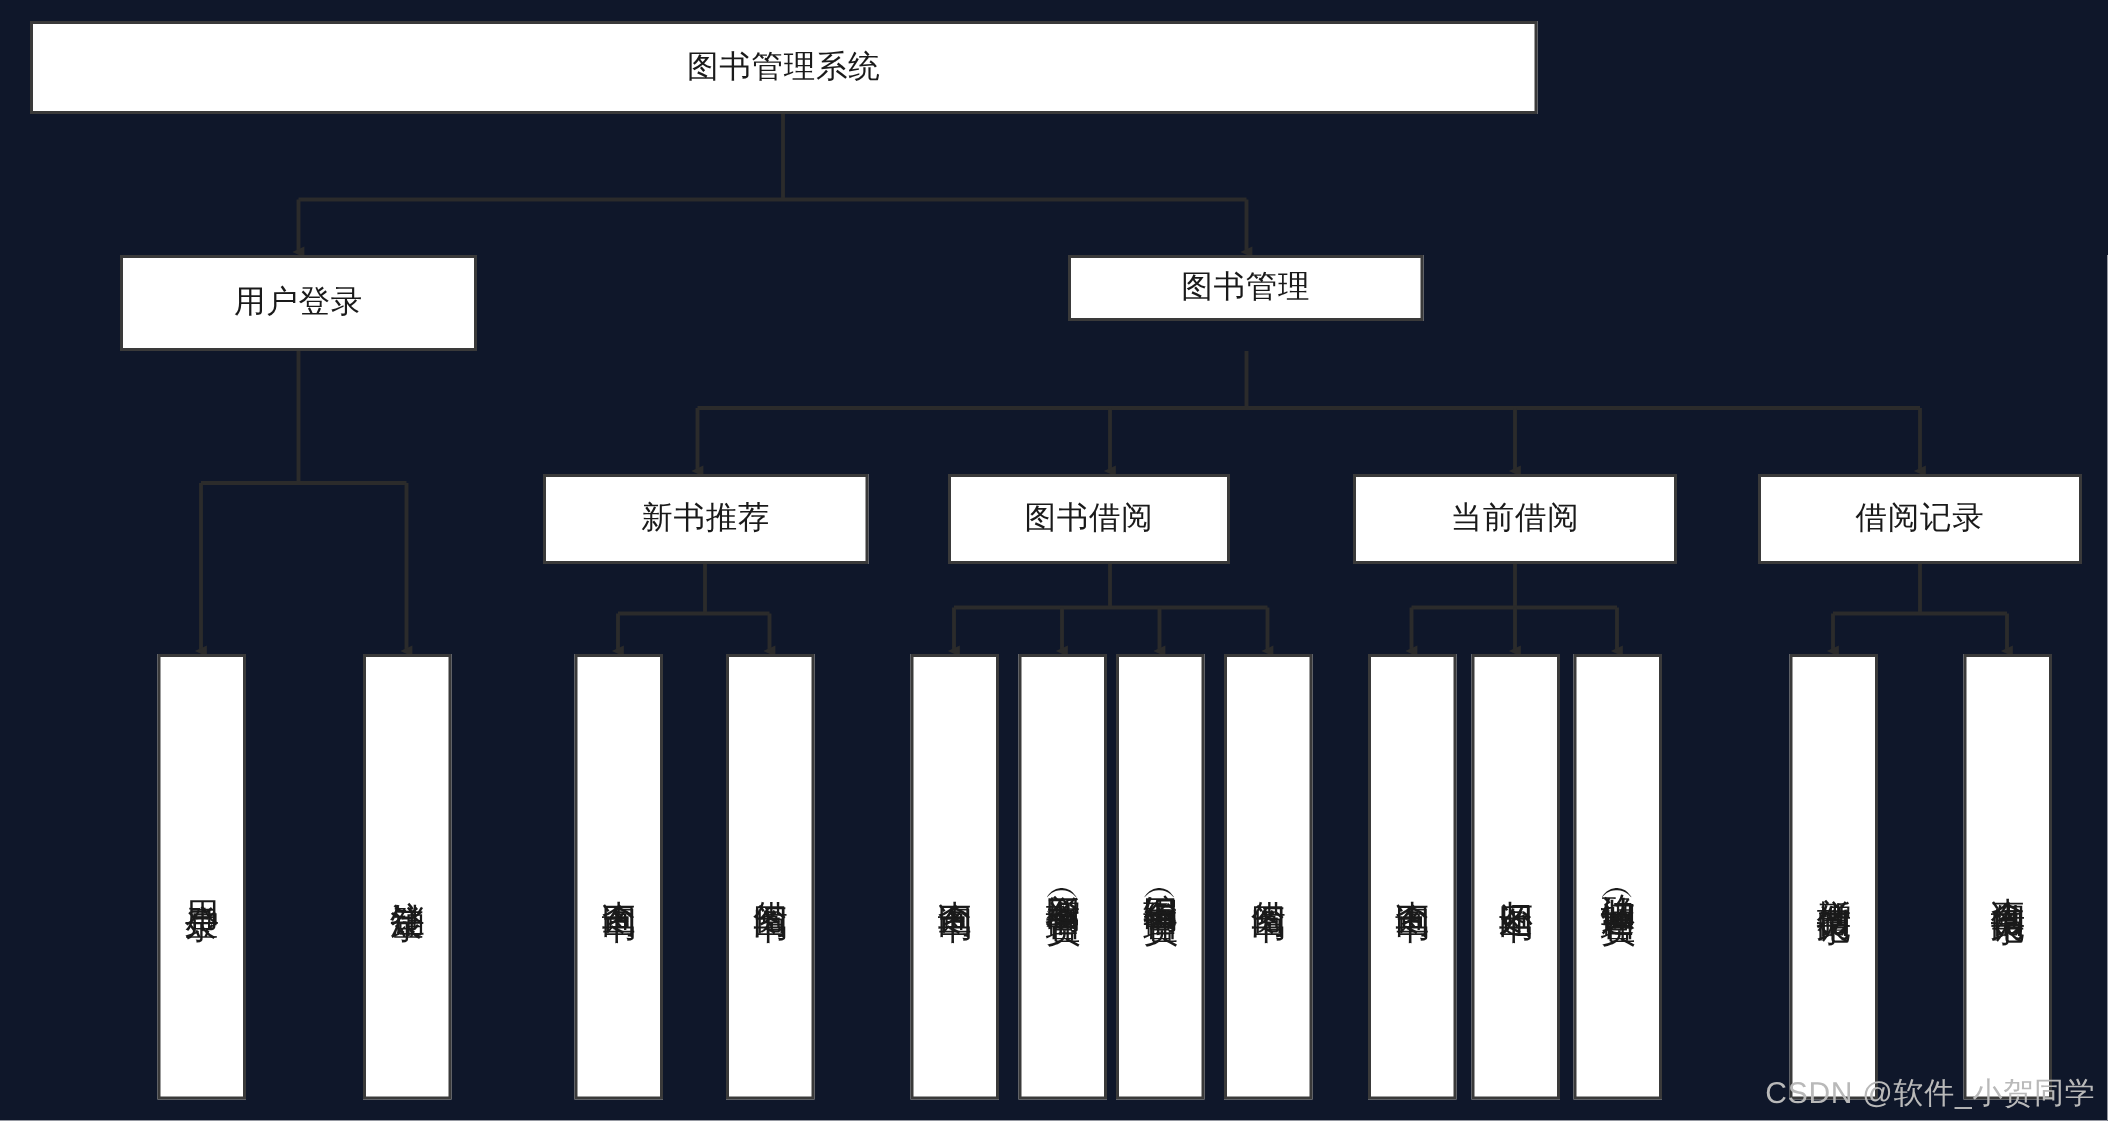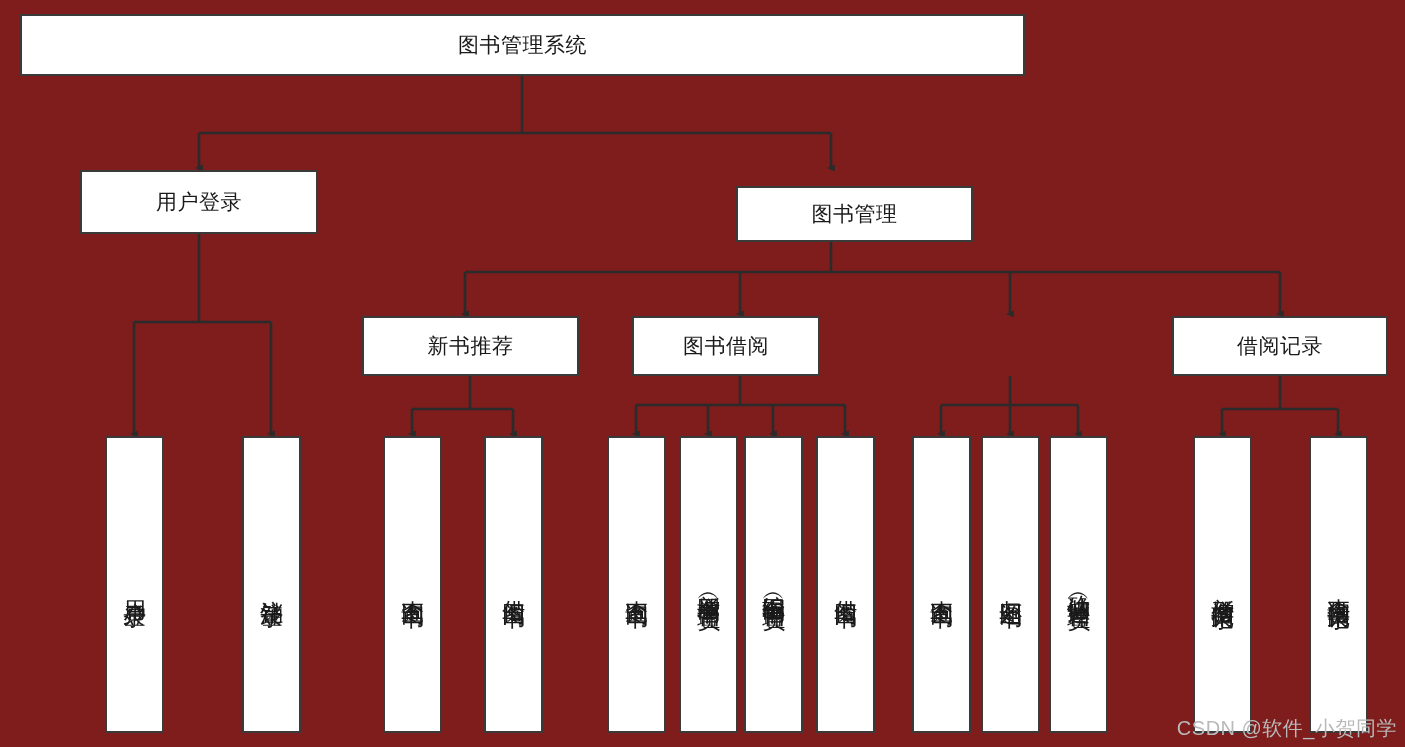--- a/index.html
+++ b/index.html
@@ -8,21 +8,21 @@
     padding: 0;
     background: #ffffff;
   }
   body {
     font-family: "Liberation Sans", "DejaVu Sans", sans-serif;
   }
   #diagram-root {
     position: relative;
     width: 1405px;
     height: 747px;
-    background: #7f1d1d;
+    background: #0f172a;
     overflow: hidden;
   }
   #edge-layer {
     position: absolute;
     left: 0;
     top: 0;
     width: 1405px;
     height: 747px;
     pointer-events: none;
   }
@@ -121,29 +121,32 @@
     </g>
   </svg>
 
   <div class="node horizontal" style="left:20px; top:14px; width:1005px; height:62px;">
     <span class="node-label">图书管理系统</span>
   </div>
 
   <div class="node horizontal" style="left:80px; top:170px; width:238px; height:64px;">
     <span class="node-label">用户登录</span>
   </div>
-  <div class="node horizontal" style="left:712px; top:186px; width:237px; height:56px;margin-left:24px;">
+  <div class="node horizontal" style="left:712px; top:170px; width:237px; height:44px;">
     <span class="node-label">图书管理</span>
   </div>
 
   <div class="node horizontal" style="left:362px; top:316px; width:217px; height:60px;">
     <span class="node-label">新书推荐</span>
   </div>
   <div class="node horizontal" style="left:632px; top:316px; width:188px; height:60px;">
     <span class="node-label">图书借阅</span>
+  </div>
+  <div class="node horizontal" style="left:902px; top:316px; width:216px; height:60px;">
+    <span class="node-label">当前借阅</span>
   </div>
   <div class="node horizontal" style="left:1172px; top:316px; width:216px; height:60px;">
     <span class="node-label">借阅记录</span>
   </div>
 
   <div class="node vertical" style="left:105px; top:436px; width:59px; height:297px;">
     <span class="node-label">用户登录</span>
   </div>
   <div class="node vertical" style="left:242px; top:436px; width:59px; height:297px;">
     <span class="node-label">注销登录</span>

